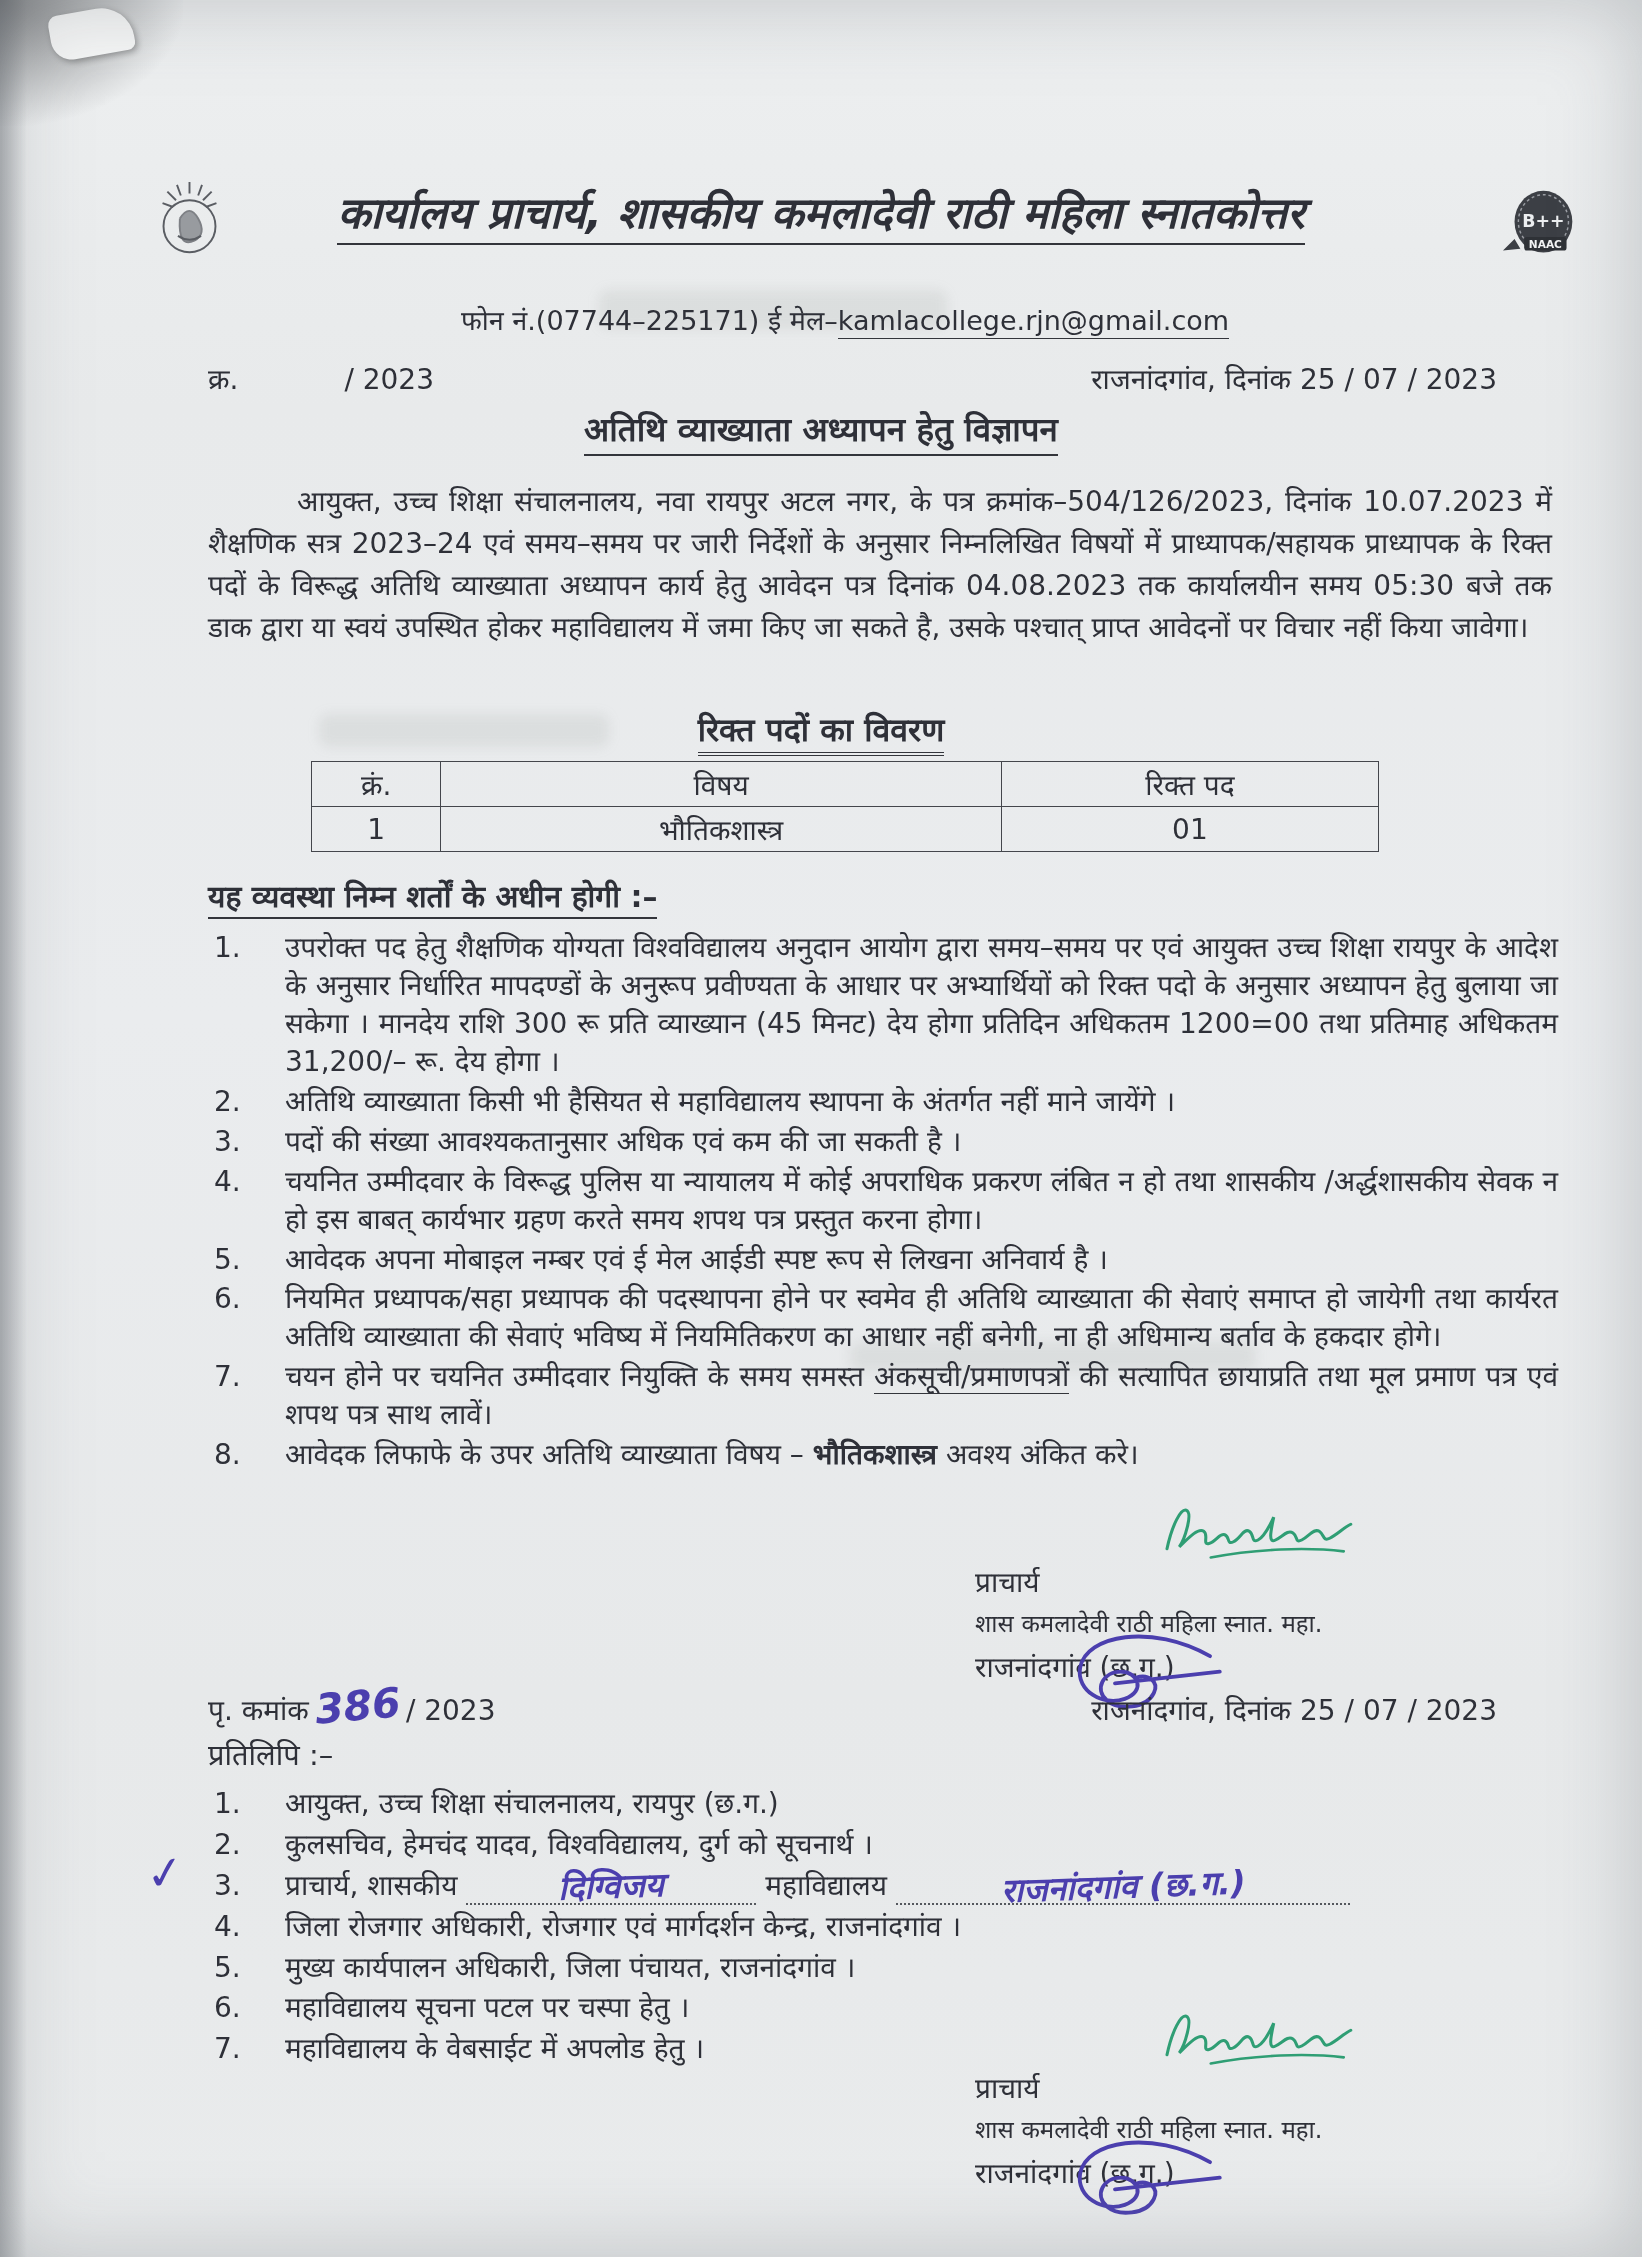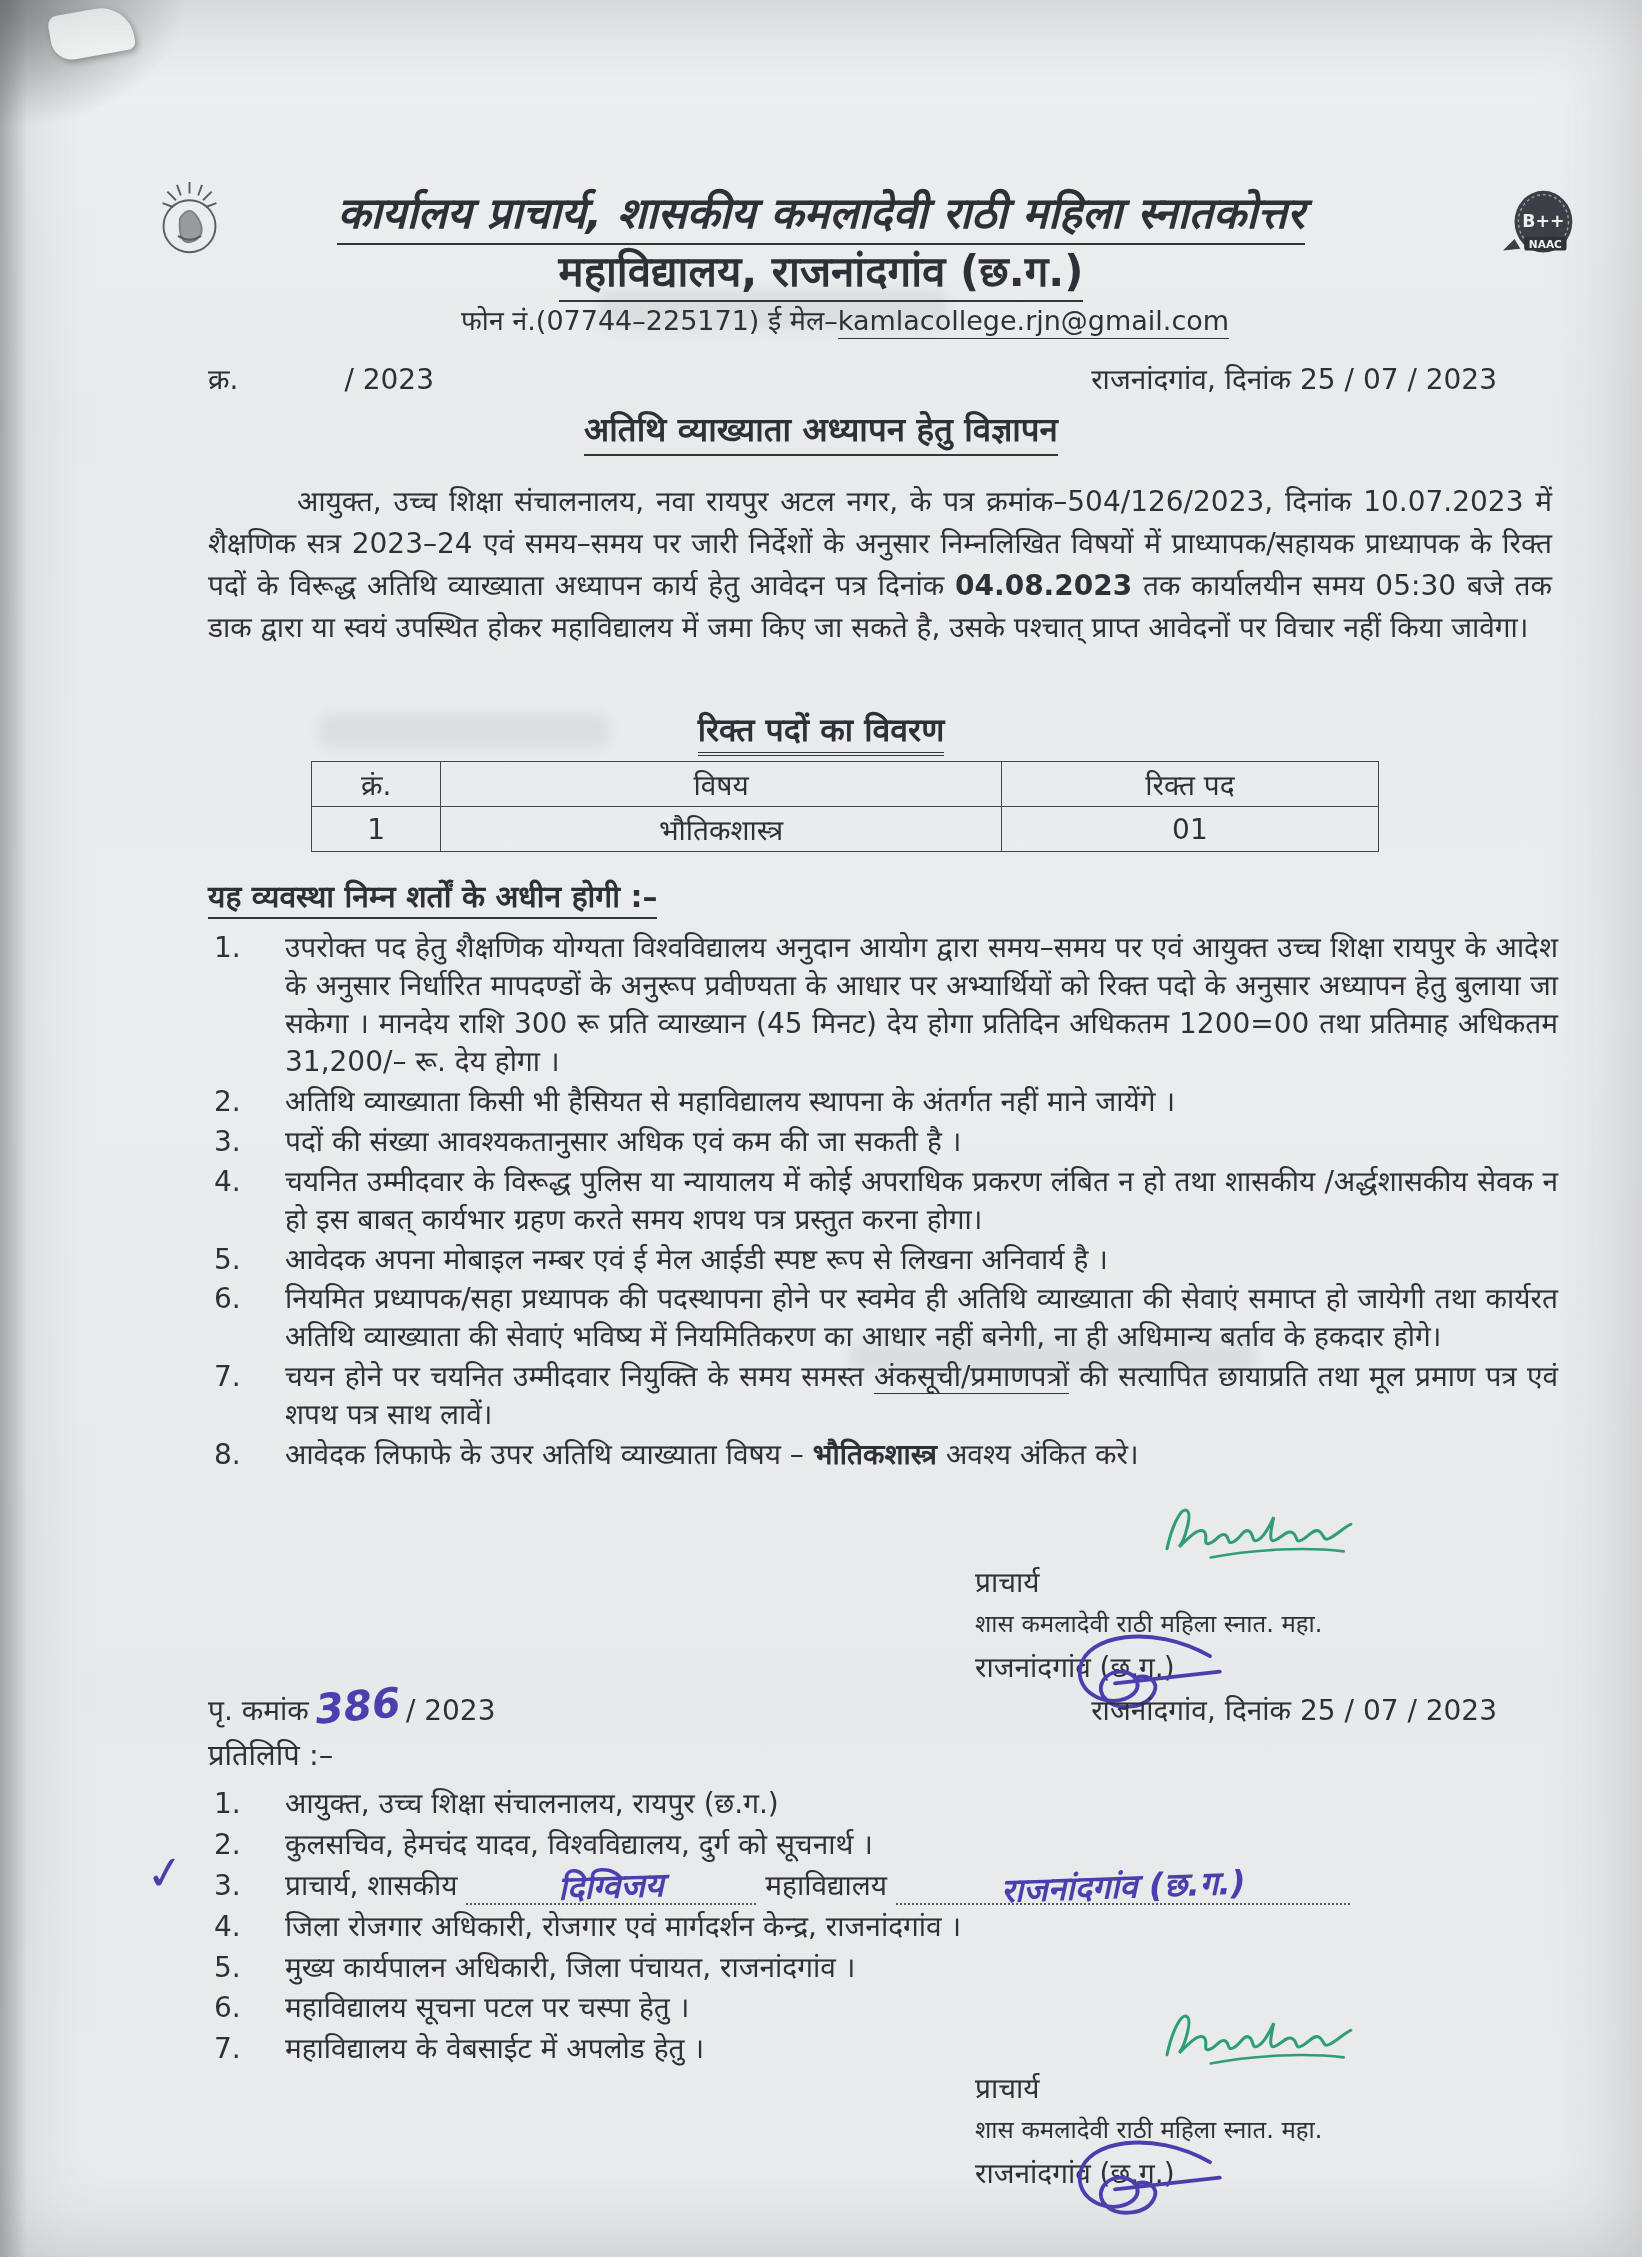--- a/index.html
+++ b/index.html
@@ -26,21 +26,21 @@
   .contact .email{border-bottom:1.9px solid #33353b;padding-bottom:1.9px;}
 
   
   .refline{position:absolute;top:359px;left:208px;right:145px;display:flex;justify-content:space-between;font-size:28px;z-index:2;}
   .refline .year{margin-left:106px;}
   .doc-title{position:absolute;top:406px;left:0;width:100%;text-align:center;font-size:33px;font-weight:bold;z-index:2;}
   .doc-title span{border-bottom:2.9px solid #33353b;padding-bottom:4.8px;}
 
   
   .intro{position:absolute;top:481px;left:208px;width:1344px;font-size:28px;line-height:42px;text-align:justify;text-indent:89px;z-index:2;}
-  .intro .bold{font-weight:bold;margin-top:29px;}
+  .intro .bold{font-weight:normal;margin-top:29px;}
 
   
   .vac-title{position:absolute;top:707px;left:0;width:100%;text-align:center;font-size:32px;font-weight:bold;z-index:2;}
   .vac-title span{border-bottom:4.8px double #33353b;padding-bottom:2.9px;}
   table.vac{position:absolute;top:761px;left:311px;width:1068px;border-collapse:collapse;font-size:28px;z-index:2;}
   table.vac th,table.vac td{border:1.9px solid #44464c;font-weight:normal;text-align:center;height:44px;padding:0 7.7px;}
   .col-sn{width:118px;} .col-sub{width:570px;} .col-vac{width:380px;}
 
   
   .cond-head{position:absolute;top:875px;left:208px;font-size:30px;font-weight:bold;z-index:2;}
@@ -101,21 +101,20 @@
       <path d="M18 54 L6 66 L24 64 L30 74 Z" fill="#3c3f45"></path>
       <ellipse cx="48" cy="36" rx="30" ry="32" fill="#3c3f45"></ellipse>
       <ellipse cx="48" cy="36" rx="26" ry="28" fill="none" stroke="#9a9da3" stroke-width="1.5" stroke-dasharray="3 3"></ellipse>
       <text x="48" y="42" text-anchor="middle" font-size="18" font-weight="bold" fill="#eceef0" font-family="DejaVu Sans, sans-serif">B++</text>
       <rect x="28" y="52" width="44" height="14" rx="3" fill="#2e3136"></rect>
       <text x="50" y="63" text-anchor="middle" font-size="11" font-weight="bold" fill="#f2f3f4" font-family="DejaVu Sans, sans-serif">NAAC</text>
     </svg>
   </div>
 
   <div class="org1"><span>कार्यालय प्राचार्य, शासकीय कमलादेवी राठी महिला स्नातकोत्तर</span></div>
-  <div class="org2"><span>महाविद्यालय, राजनांदगांव (छ.ग.)</span></div>
   <div class="contact">
     <span>फोन नं.(07744–225171) ई मेल–</span><span class="email">kamlacollege.rjn@gmail.com</span>
   </div>
 
   <div class="refline">
     <span><span>क्र.</span><span class="year">/ 2023</span></span>
     <span>राजनांदगांव, दिनांक 25 / 07 / 2023</span>
   </div>
 
   <div class="doc-title"><span>अतिथि व्याख्याता अध्यापन हेतु विज्ञापन</span></div>

